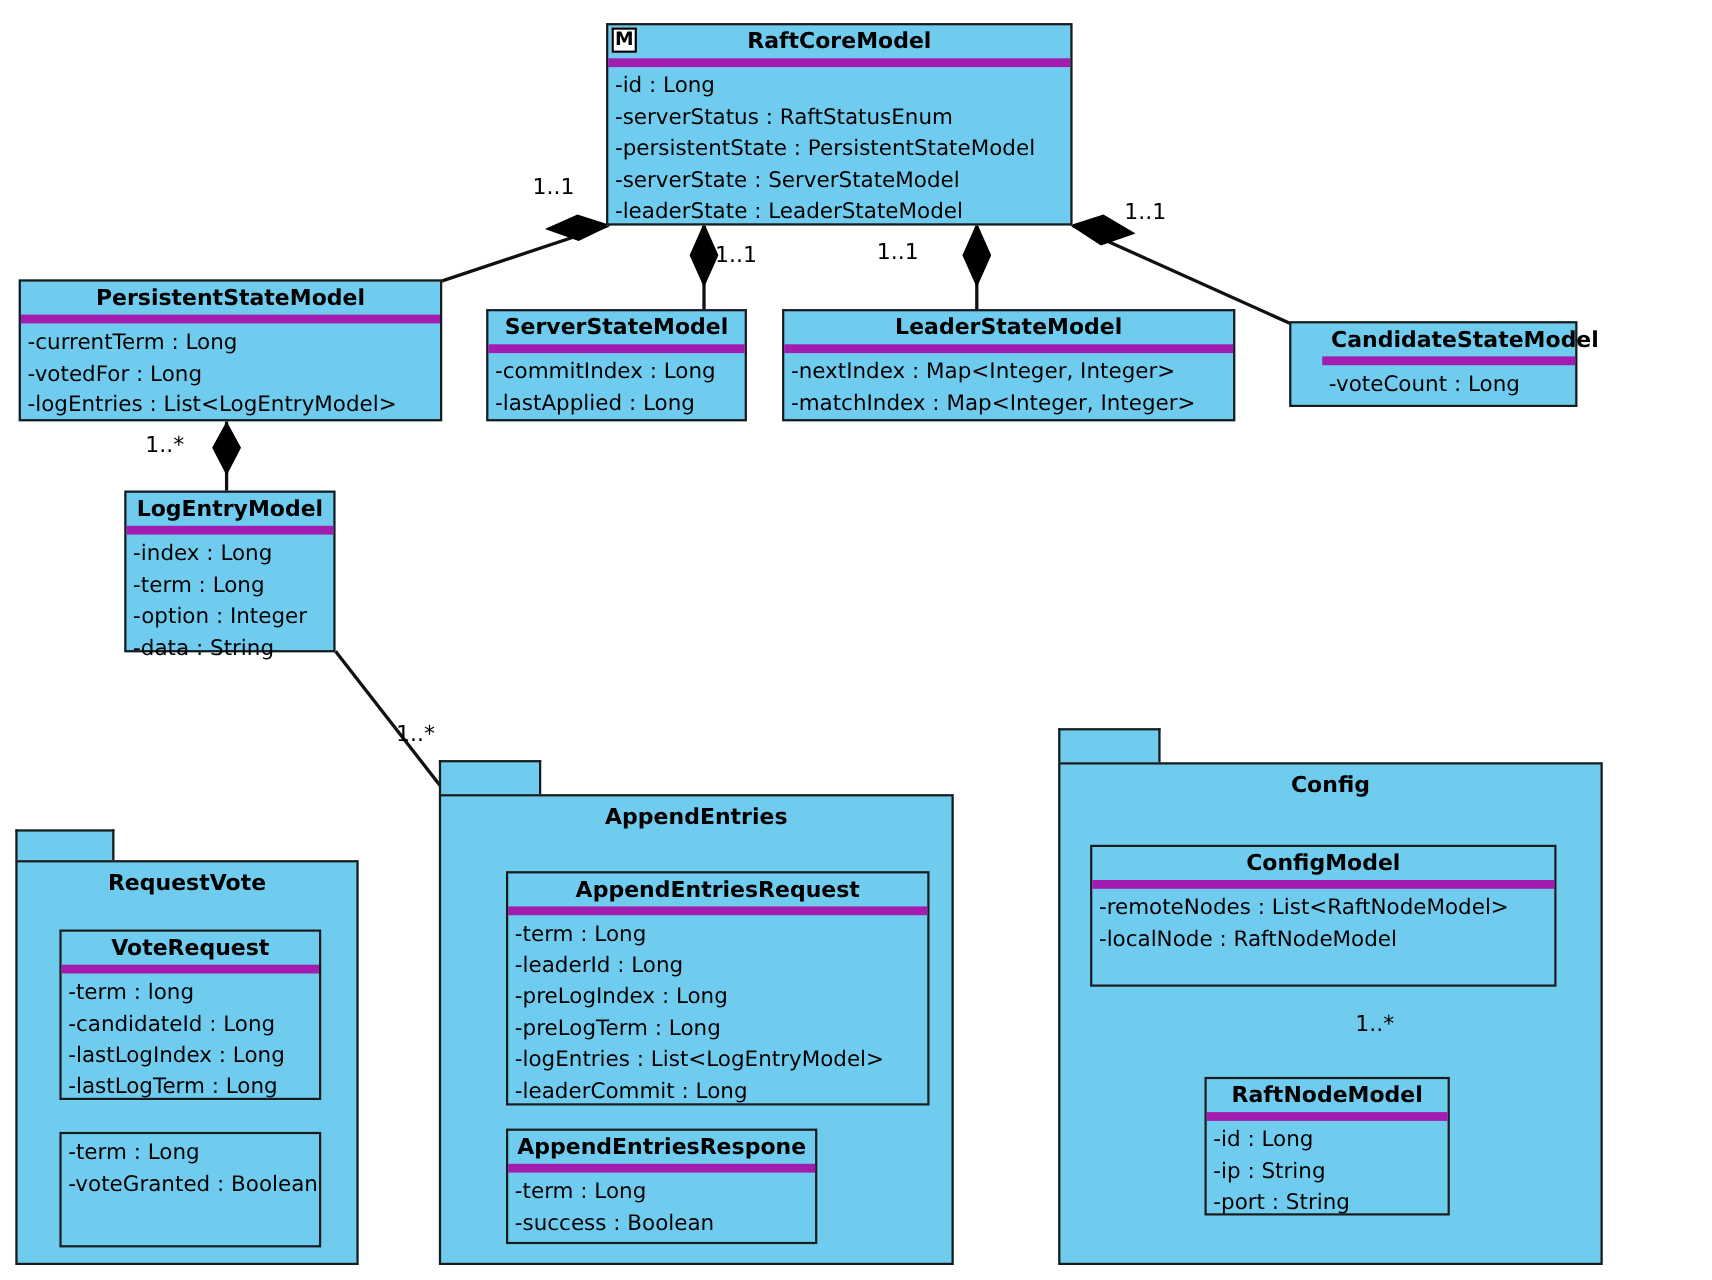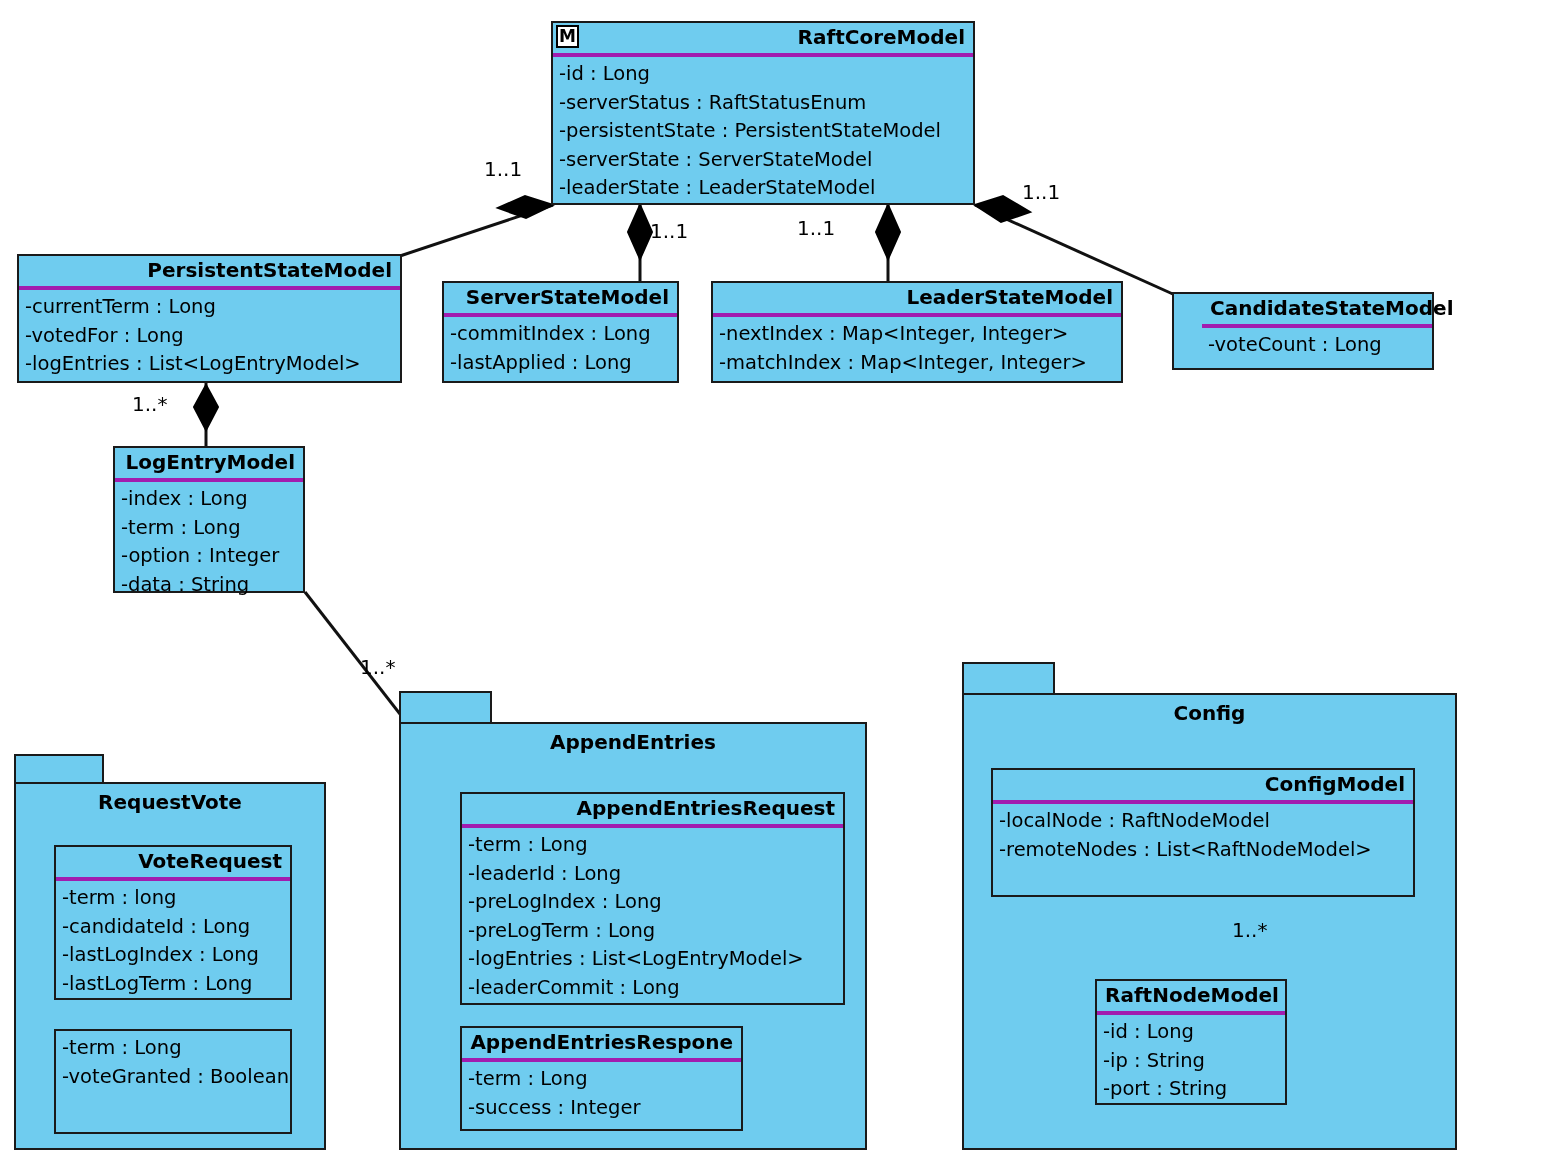--- a/index.html
+++ b/index.html
@@ -28,26 +28,26 @@
 
   
   .uml-class {
     position: absolute;
     box-sizing: border-box;
     background: #6FCCEF;
     border: 2px solid #1a1a1a;
     z-index: 5;
   }
   .uml-class .cls-name {
-    text-align: right;
+    text-align: center;
     font-weight: bold;
     font-size: 20px;
     color: #000;
     padding: 3px 8px 4px 8px;
-    border-bottom: 4px solid #a21caf;
+    border-bottom: 8px solid #a21caf;
     line-height: 1.15;
     white-space: nowrap;
   }
   .uml-class .cls-attrs {
     padding: 3px 2px 6px 6px;
   }
   .uml-class .attr {
     font-size: 19.5px;
     color: #000;
     line-height: 1.465;
@@ -269,33 +269,33 @@
       <div class="attr">-preLogTerm : Long</div>
       <div class="attr">-logEntries : List&lt;LogEntryModel&gt;</div>
       <div class="attr">-leaderCommit : Long</div>
     </div>
   </div>
 
   <div class="uml-class" style="left:460px; top:1026px; width:283px; height:105px;">
     <div class="cls-name">AppendEntriesRespone</div>
     <div class="cls-attrs">
       <div class="attr">-term : Long</div>
-      <div class="attr">-success : Integer</div>
+      <div class="attr">-success : Boolean</div>
     </div>
   </div>
 
   <div class="uml-class" style="left:991px; top:768px; width:424px; height:129px;">
     <div class="cls-name">ConfigModel</div>
     <div class="cls-attrs">
+      <div class="attr">-remoteNodes : List&lt;RaftNodeModel&gt;</div>
       <div class="attr">-localNode : RaftNodeModel</div>
-      <div class="attr">-remoteNodes : List&lt;RaftNodeModel&gt;</div>
-    </div>
-  </div>
-
-  <div class="uml-class" style="left:1095px; top:979px; width:192px; height:126px;">
+    </div>
+  </div>
+
+  <div class="uml-class" style="left:1095px; top:979px; width:223px; height:126px;">
     <div class="cls-name">RaftNodeModel</div>
     <div class="cls-attrs">
       <div class="attr">-id : Long</div>
       <div class="attr">-ip : String</div>
       <div class="attr">-port : String</div>
     </div>
   </div>
 
 </div>
 

